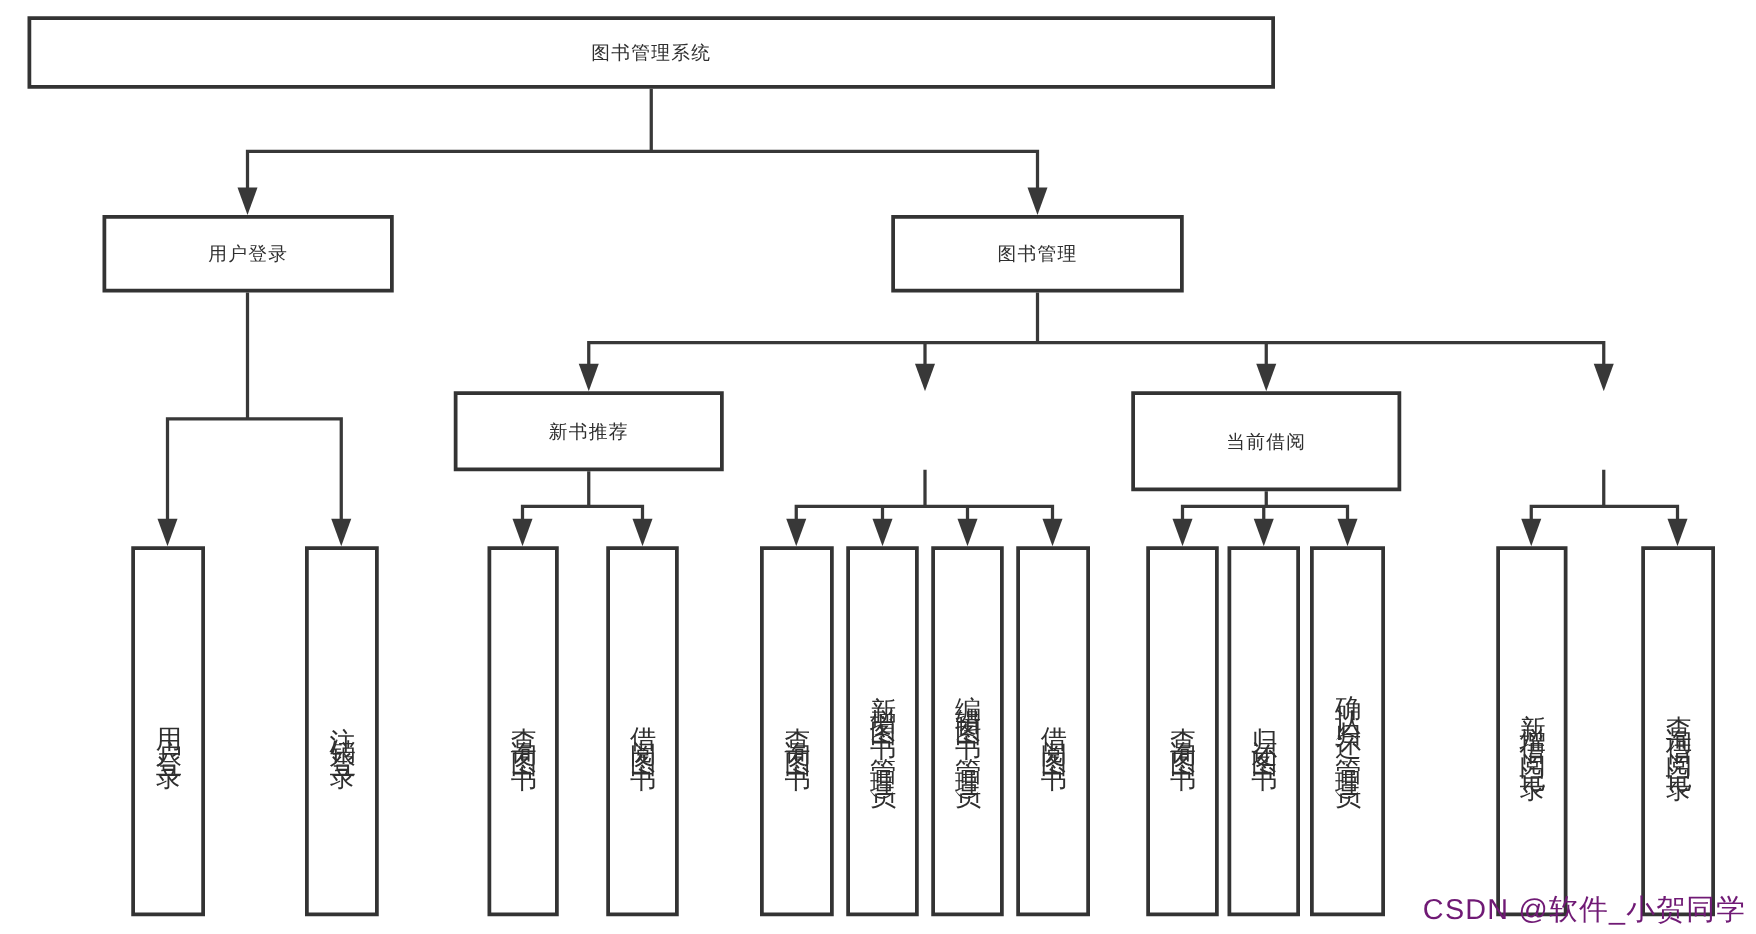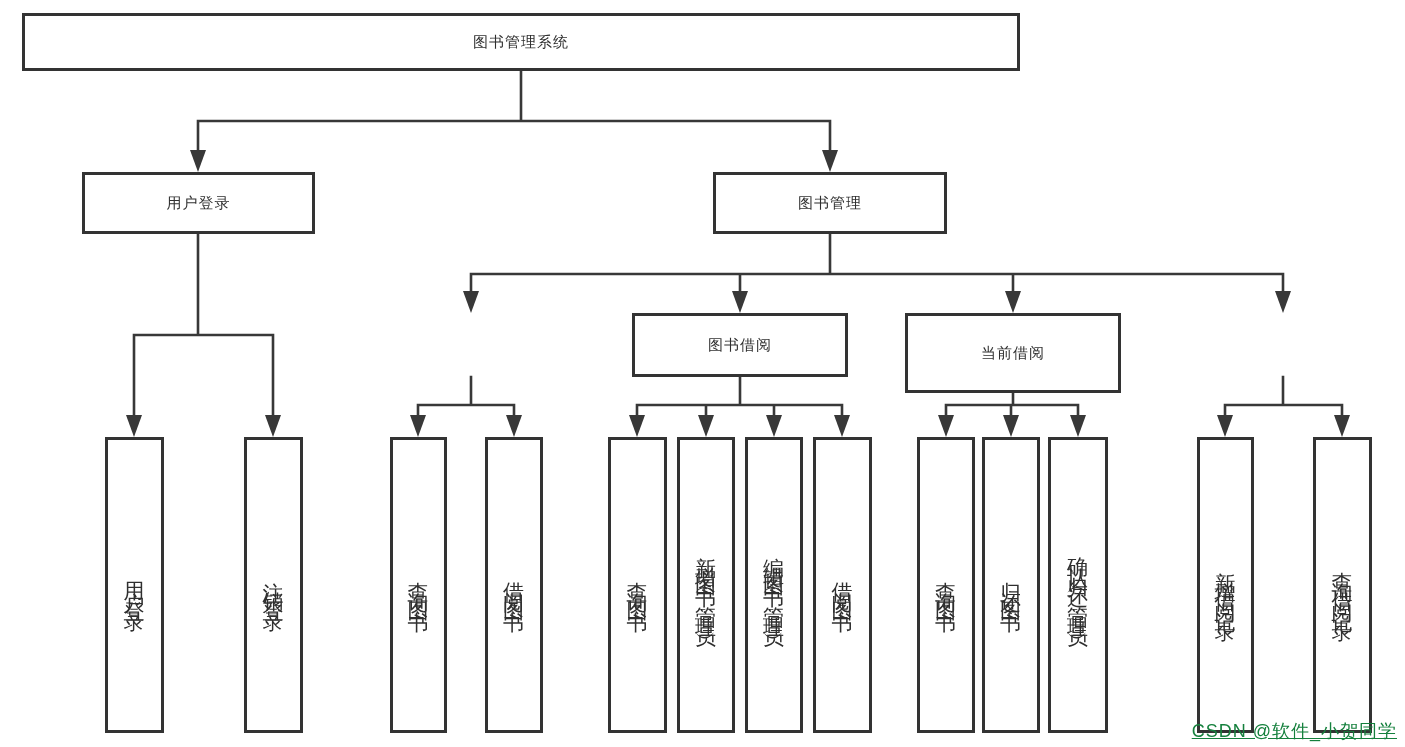--- a/index.html
+++ b/index.html
@@ -48,26 +48,25 @@
     writing-mode: vertical-rl;
     text-orientation: mixed;
     letter-spacing: 10px;
     line-height: 1;
     white-space: nowrap;
   }
   .watermark {
     position: absolute;
     right: 8px;
     bottom: 4px;
-    font-size: 18px;
-    color: #15803d;
+    font-size: 23px;
+    color: #701a75;
     letter-spacing: 1px;
     z-index: 3;
     white-space: nowrap;
-    text-decoration: underline;
   }
 </style>
 </head>
 <body>
 
 <div class="canvas">
 
   <svg class="connectors" viewBox="0 0 1405 747" xmlns="http://www.w3.org/2000/svg">
     <g stroke="#383838" stroke-width="2.6" fill="none" stroke-linecap="square">
 
@@ -109,21 +108,21 @@
       <polygon points="1217,415 1233,415 1225,437"></polygon>
       <polygon points="1334,415 1350,415 1342,437"></polygon>
     </g>
   </svg>
 
   <div class="node hnode" style="left:22px; top:13px; width:998px; height:58px;">图书管理系统</div>
 
   <div class="node hnode" style="left:82px; top:172px; width:233px; height:62px;">用户登录</div>
   <div class="node hnode" style="left:713px; top:172px; width:234px; height:62px;">图书管理</div>
 
-  <div class="node hnode" style="left:632px; top:313px; width:216px; height:64px;">图书借阅</div>
+  <div class="node hnode" style="left:363px; top:313px; width:216px; height:64px;">新书推荐</div>
   <div class="node hnode" style="left:905px; top:313px; width:216px; height:80px;">当前借阅</div>
 
   <div class="node vnode" style="left:105px; width:59px;">
     <span class="vtext">用户登录</span>
   </div>
   <div class="node vnode" style="left:244px; width:59px;">
     <span class="vtext">注销登录</span>
   </div>
 
   <div class="node vnode" style="left:390px; width:57px;">

